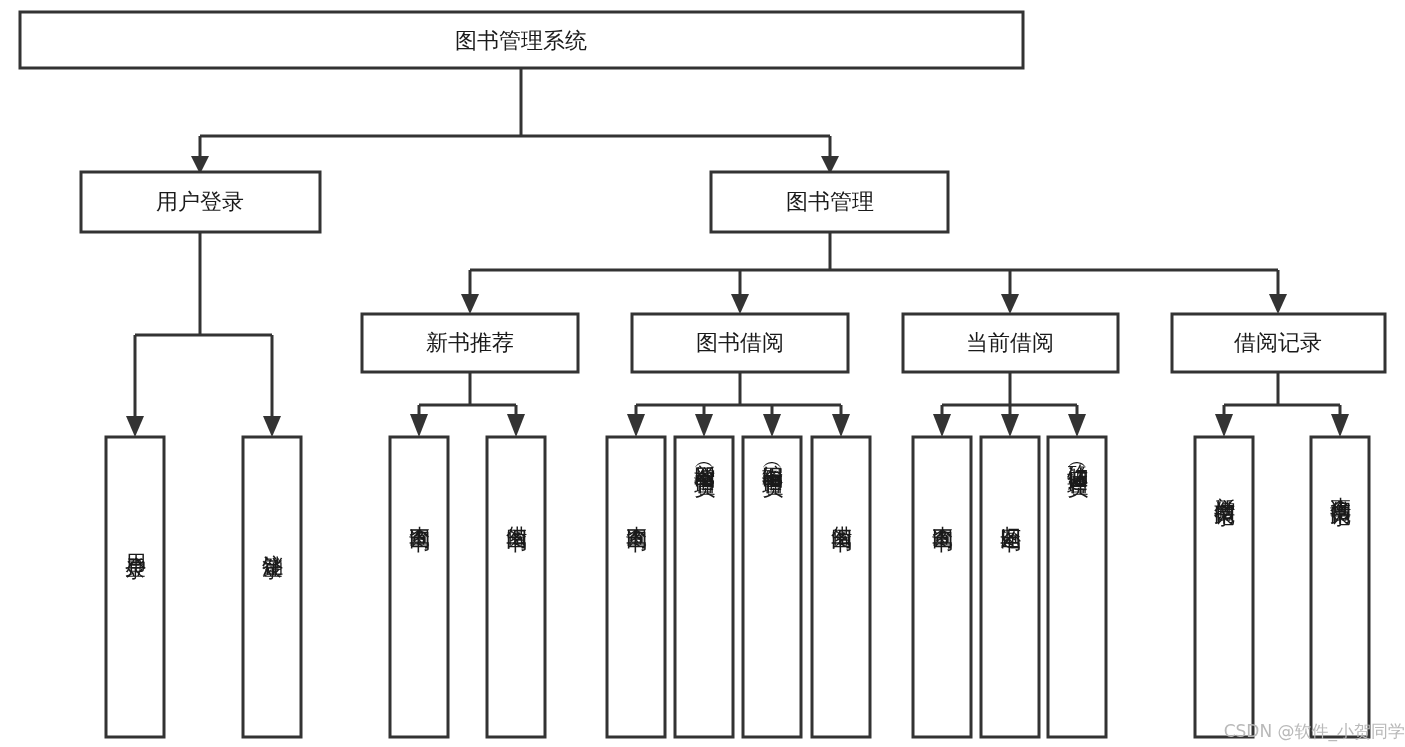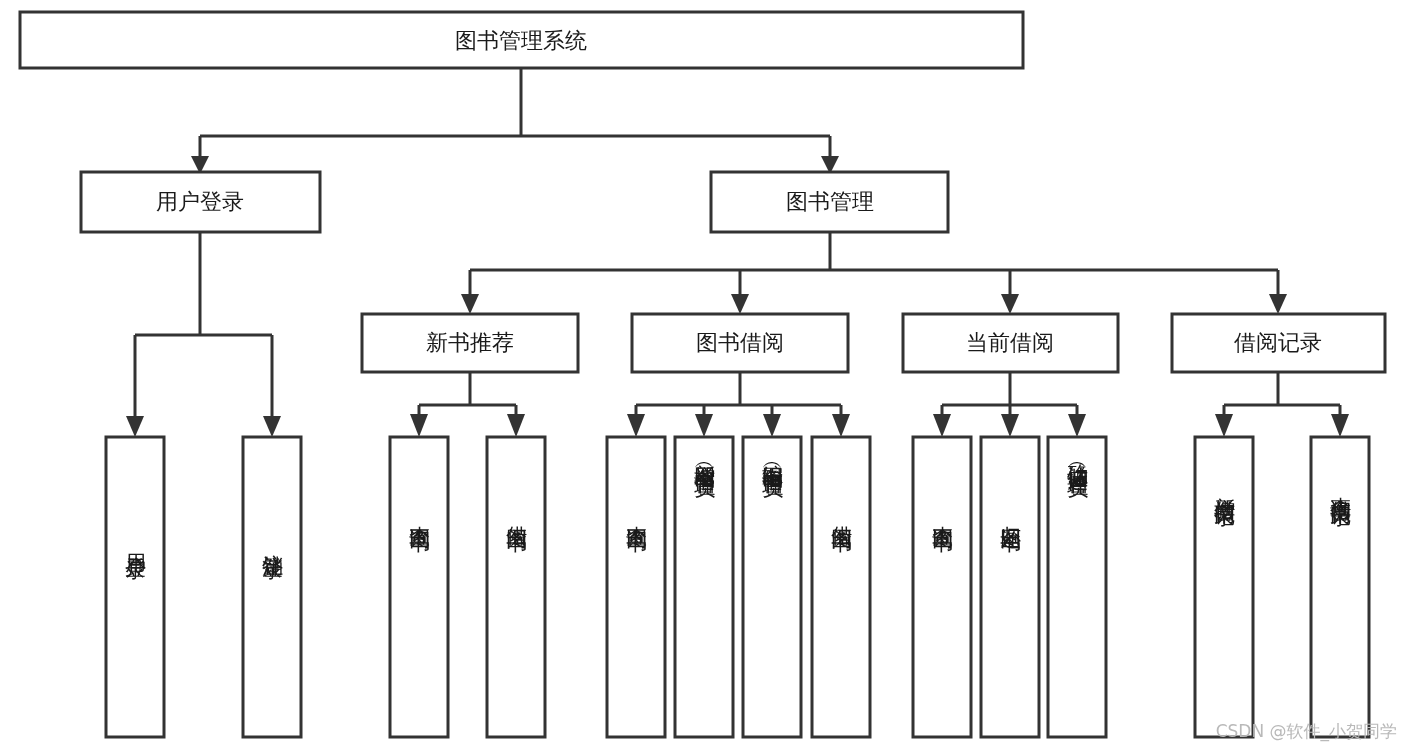--- a/index.html
+++ b/index.html
@@ -60,21 +60,21 @@
     text-orientation: upright;
     font-family: "DejaVu Sans", "Liberation Sans", sans-serif;
     font-size: 21px;
     line-height: 1.12;
     letter-spacing: 2px;
     color: #1a1a1a;
     white-space: nowrap;
   }
   .watermark {
     position: absolute;
-    right: 8px;
+    right: 0;
     bottom: 4px;
     font-family: "DejaVu Sans", "Liberation Sans", sans-serif;
     font-size: 17px;
     color: #b9b9b9;
     white-space: nowrap;
     pointer-events: none;
     margin-left: 14px;
   }
 </style>
 </head>

